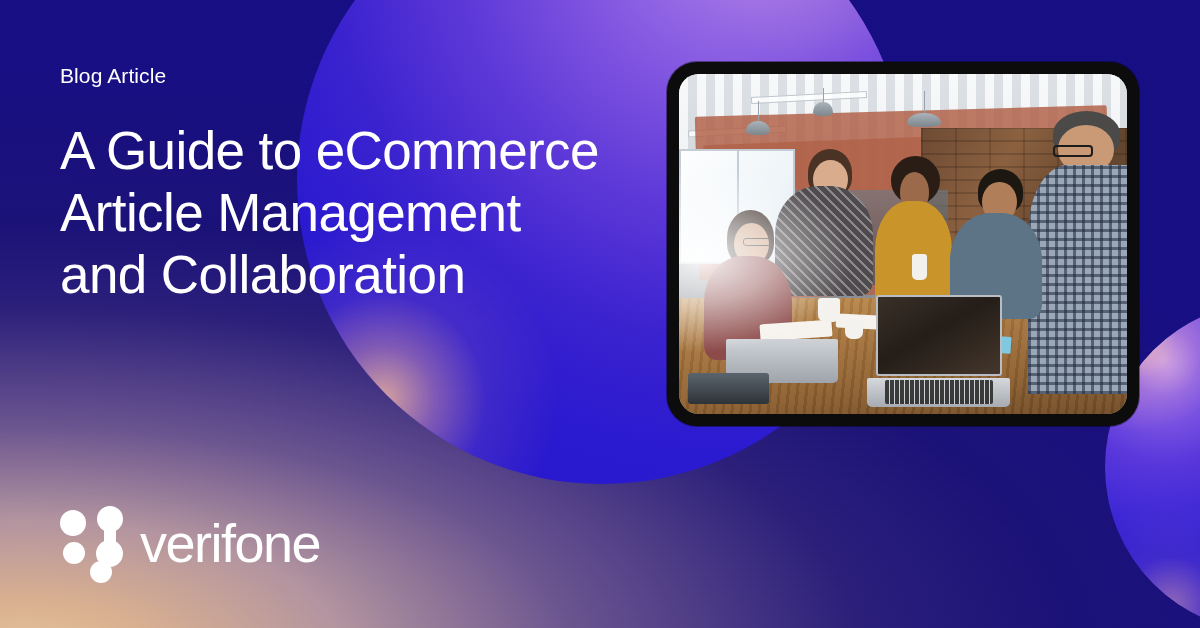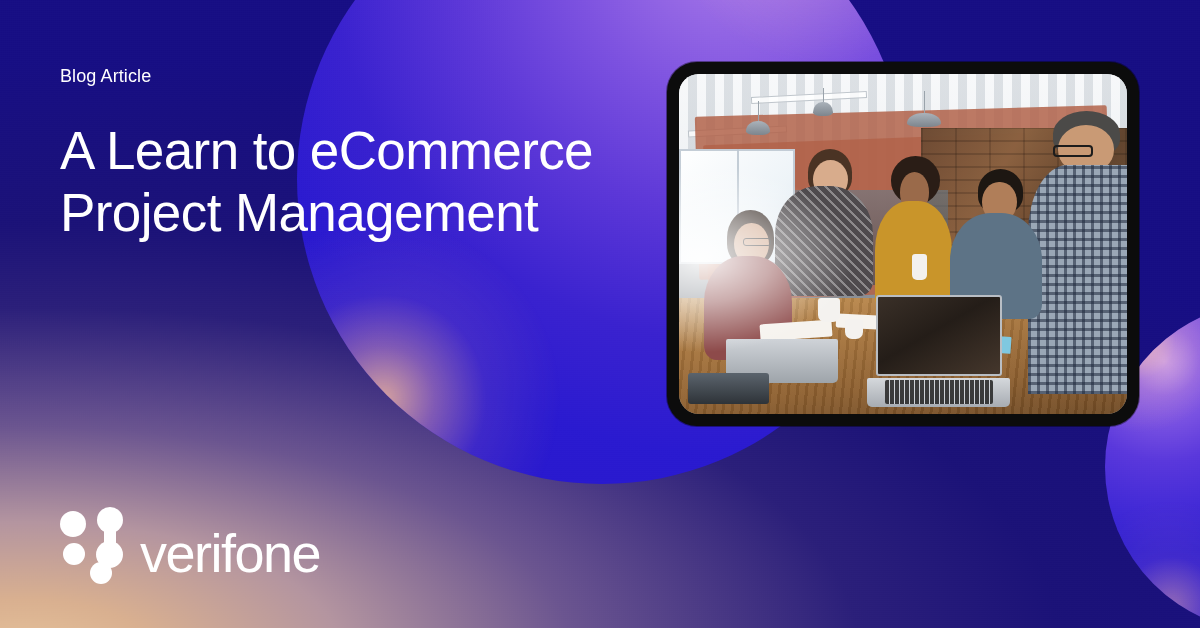--- a/index.html
+++ b/index.html
@@ -65,21 +65,21 @@
     background-image:
       repeating-linear-gradient(0deg, rgba(255,255,255,0.045) 0 1px, rgba(0,0,0,0.03) 1px 2px),
       repeating-linear-gradient(90deg, rgba(255,255,255,0.035) 0 1px, rgba(0,0,0,0.025) 1px 2px);
   }
 
   
   .content { position:absolute; left:60px; top:0; width:600px; height:628px; z-index:5; }
 
   .eyebrow {
     position:absolute; left:0; top:60px;
-    font-size:18px;
+    font-size:21px;
     line-height:32px;
     color:#ffffff;
     letter-spacing:0.1px;
     font-weight:400;
   }
 
   .headline {
     position:absolute; left:0; top:120px;
     width:600px;
     font-size:53px;
@@ -97,21 +97,21 @@
     line-height:30px;
     color:#ffffff;
     font-weight:700;
     letter-spacing:-0.15px;
   }
 
   
   .logo {
     position:absolute; left:0; top:503px;
     height:74px;
-    display:flex; align-items:flex-end; gap:18px;
+    display:flex; align-items:center; gap:18px;
   }
   .logo-mark { position:relative; width:62px; height:72px; }
   .logo-mark span { position:absolute; background:#fff; border-radius:50%; }
   .dot-a { left:0px;  top:6px;  width:26px; height:26px; }
   .dot-b { left:3px;  top:38px; width:22px; height:22px; }
   .dot-c { left:30px; top:57px; width:22px; height:22px; }
   .bow-top    { left:37px; top:2px;  width:26px; height:26px; }
   .bow-bottom { left:36px; top:36px; width:27px; height:27px; }
   .bow-waist {
     left:44px; top:18px; width:12px; height:28px;
@@ -308,22 +308,23 @@
 
   <div class="sphere-main"></div>
   <div class="sphere-right"></div>
   <div class="grain"></div>
 
   <div class="content">
 
     <div class="eyebrow">Blog Article</div>
 
     <h1 class="headline">
-      <span class="hl-line">A Learn to eCommerce</span>
-      <span class="hl-line">Project Management</span>
+      <span class="hl-line">A Guide to eCommerce</span>
+      <span class="hl-line">Article Management</span>
+      <span class="hl-line">and Collaboration</span>
     </h1>
 
 
     <div class="logo">
       <div class="logo-mark">
         <span class="dot-a"></span>
         <span class="dot-b"></span>
         <span class="dot-c"></span>
         <span class="bow-top"></span>
         <span class="bow-bottom"></span>

